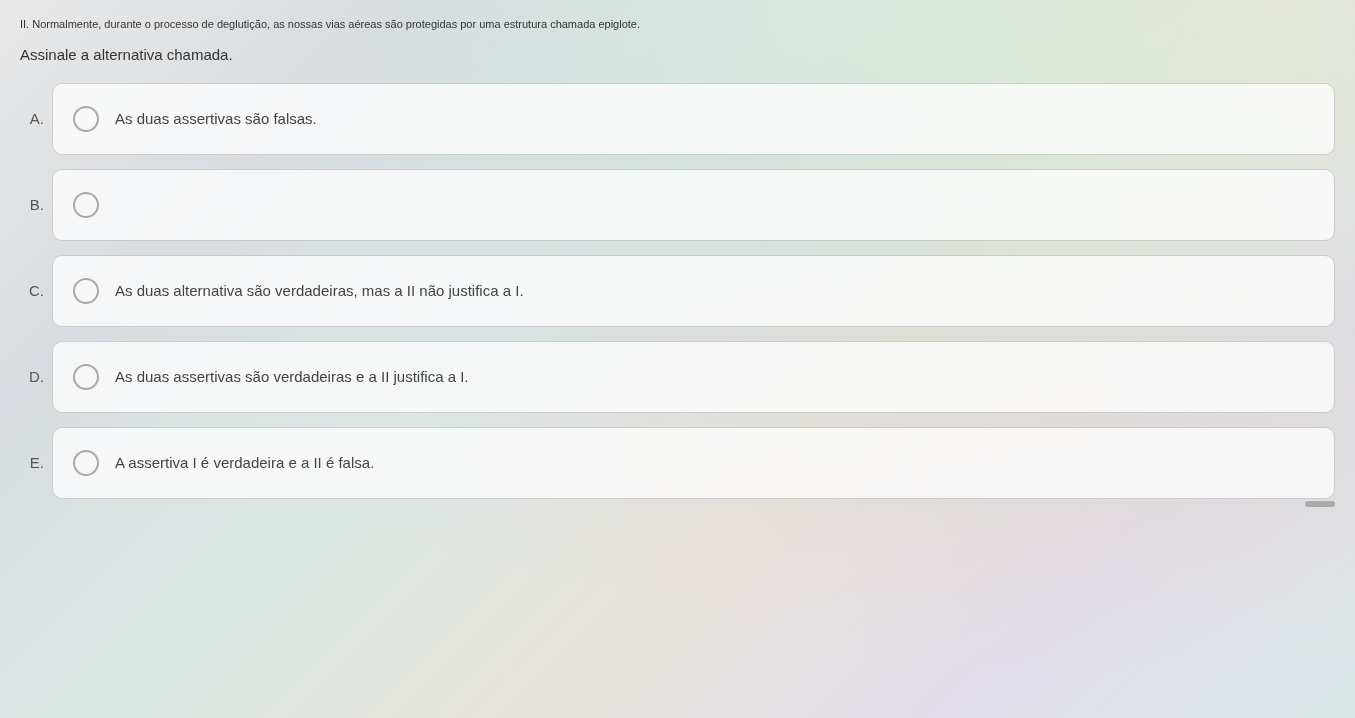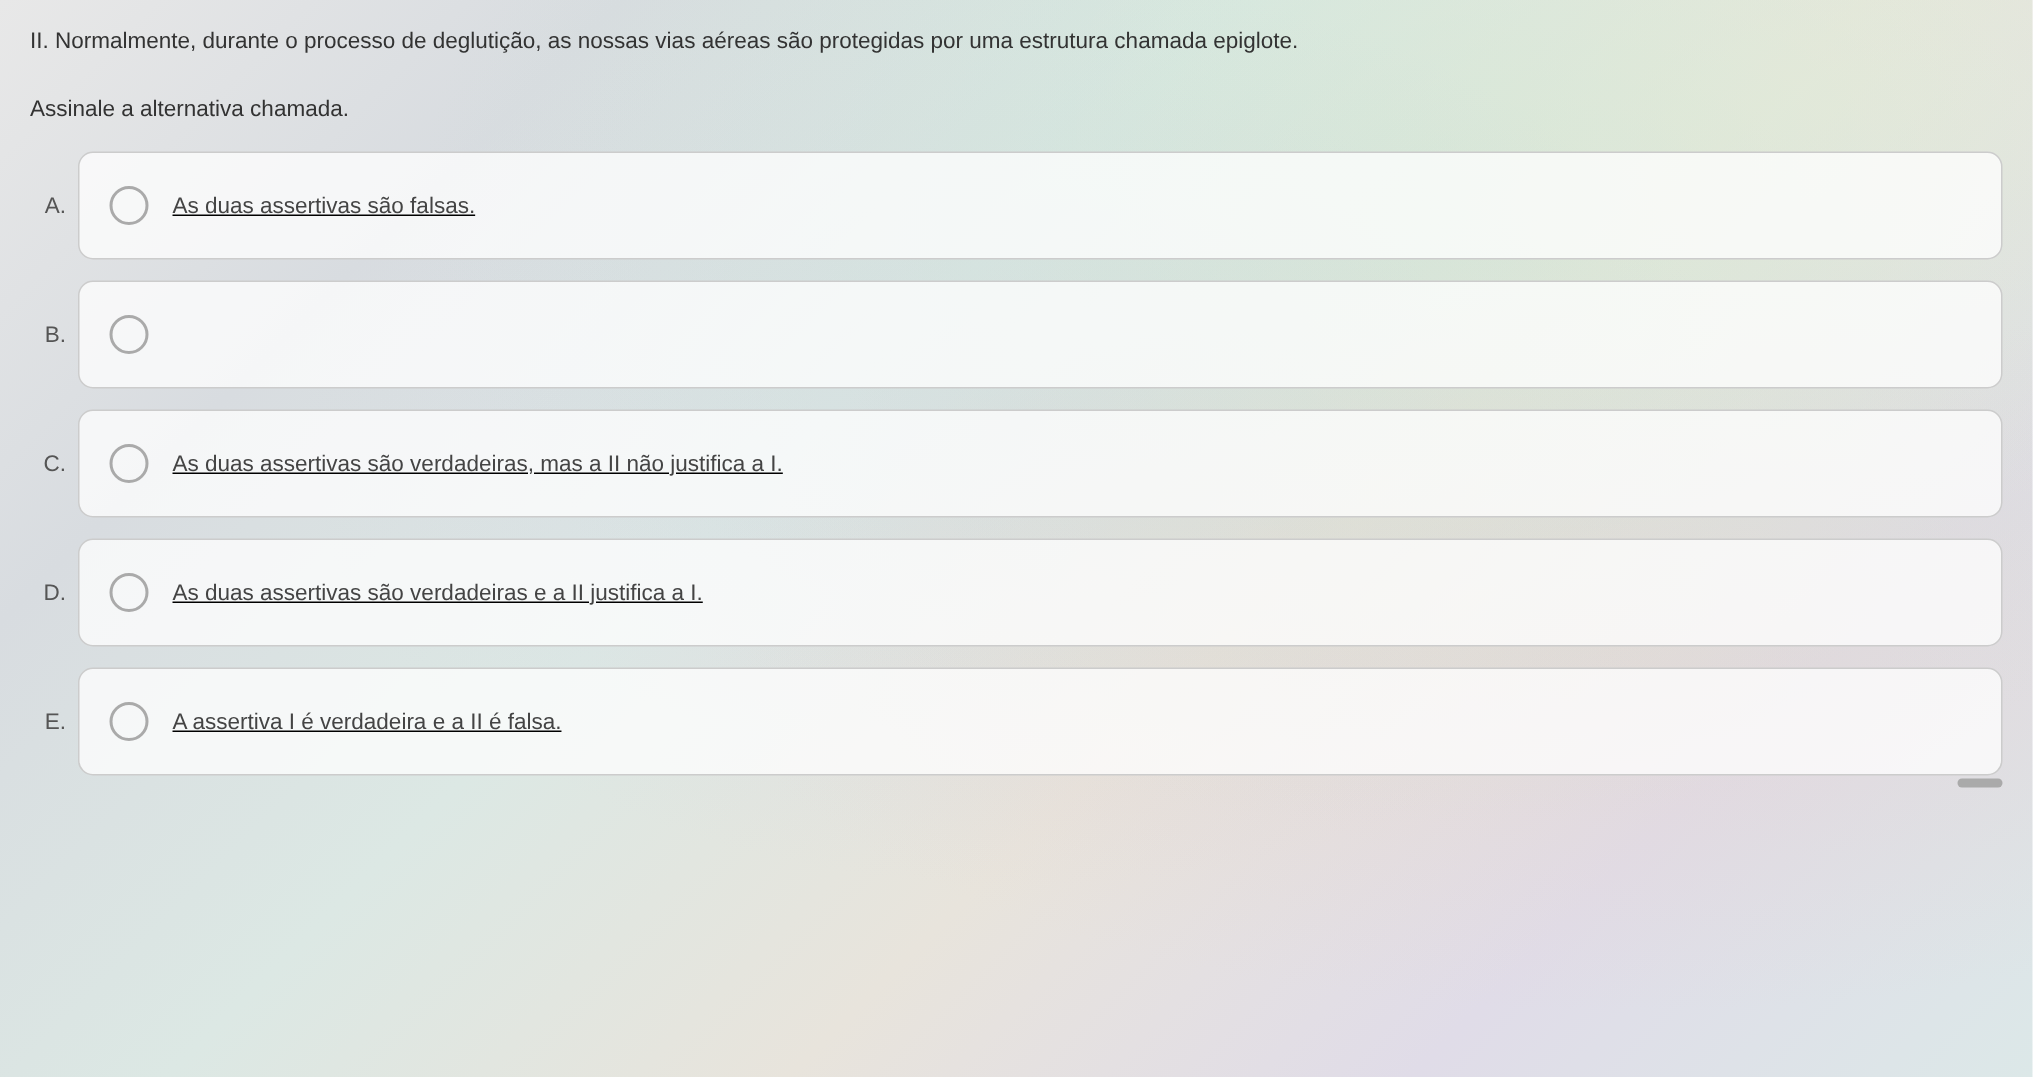--- a/index.html
+++ b/index.html
@@ -30,24 +30,24 @@
       pointer-events: none;
     }
 
     .page {
       position: relative;
       padding: 16px 20px;
       z-index: 1;
     }
 
     .question-text {
-      font-size: 15px;
+      font-size: 11px;
       color: #333;
       line-height: 1.6;
-      margin-bottom: 24px;
+      margin-bottom: 12px;
       font-family: Arial, sans-serif;
     }
 
     .instruction {
       font-size: 15px;
       color: #333;
       margin-bottom: 20px;
       font-family: Arial, sans-serif;
     }
 
@@ -76,21 +76,20 @@
     .option-box {
       display: flex;
       align-items: center;
       background: rgba(255, 255, 255, 0.75);
       border: 1px solid #ccc;
       border-radius: 10px;
       padding: 22px 20px;
       flex: 1;
       gap: 16px;
       cursor: pointer;
-      text-decoration: underline;
     }
 
     .radio-circle {
       width: 26px;
       height: 26px;
       border-radius: 50%;
       border: 2px solid #aaa;
       background: transparent;
       flex-shrink: 0;
       position: relative;
@@ -135,21 +134,21 @@
       <span class="option-letter">B.</span>
       <div class="option-box">
         <div class="radio-circle"></div>
       </div>
     </div>
 
     <div class="option-row">
       <span class="option-letter">C.</span>
       <div class="option-box">
         <div class="radio-circle"></div>
-        <span class="option-text">As duas assertivas são verdadeiras, mas a II não justifica a I.</span>
+        <span class="option-text">As duas alternativa são verdadeiras, mas a II não justifica a I.</span>
       </div>
     </div>
 
     <div class="option-row">
       <span class="option-letter">D.</span>
       <div class="option-box">
         <div class="radio-circle"></div>
         <span class="option-text">As duas assertivas são verdadeiras e a II justifica a I.</span>
       </div>
     </div>

